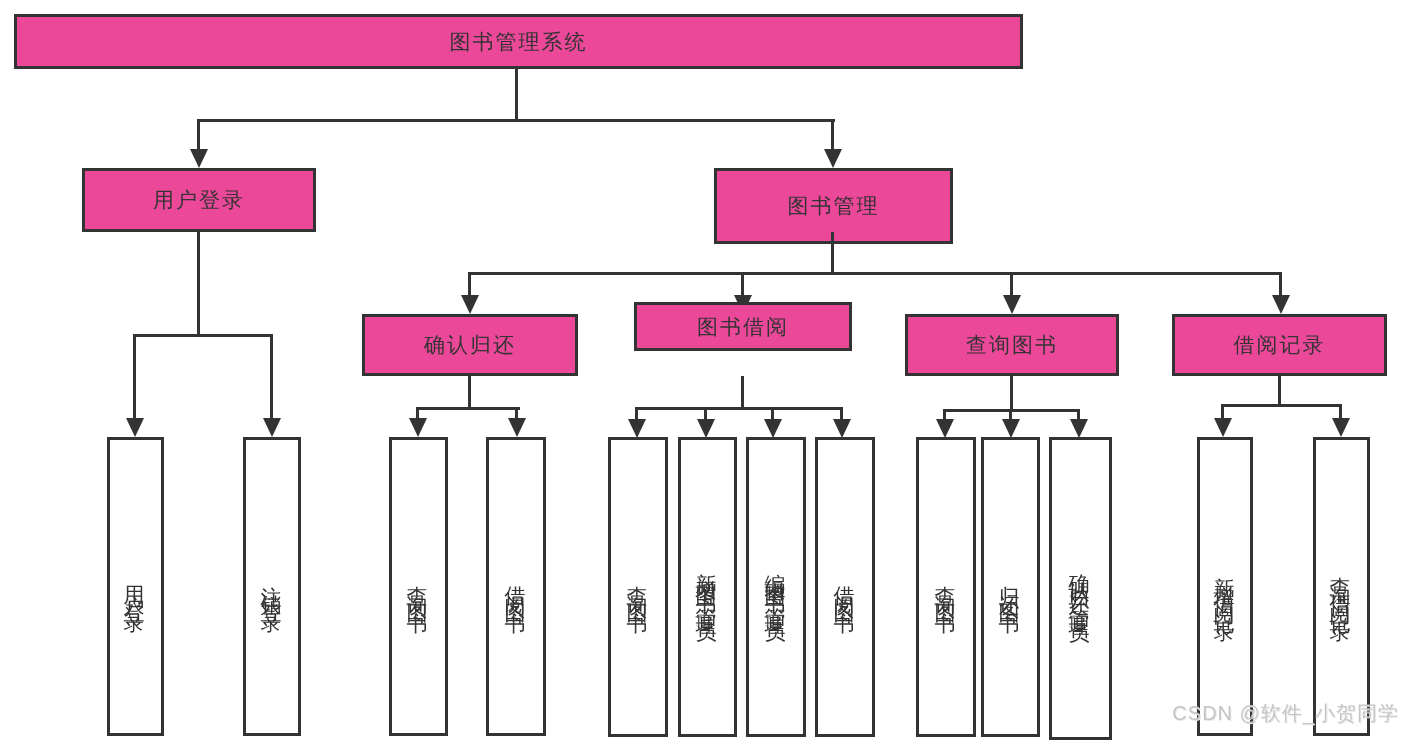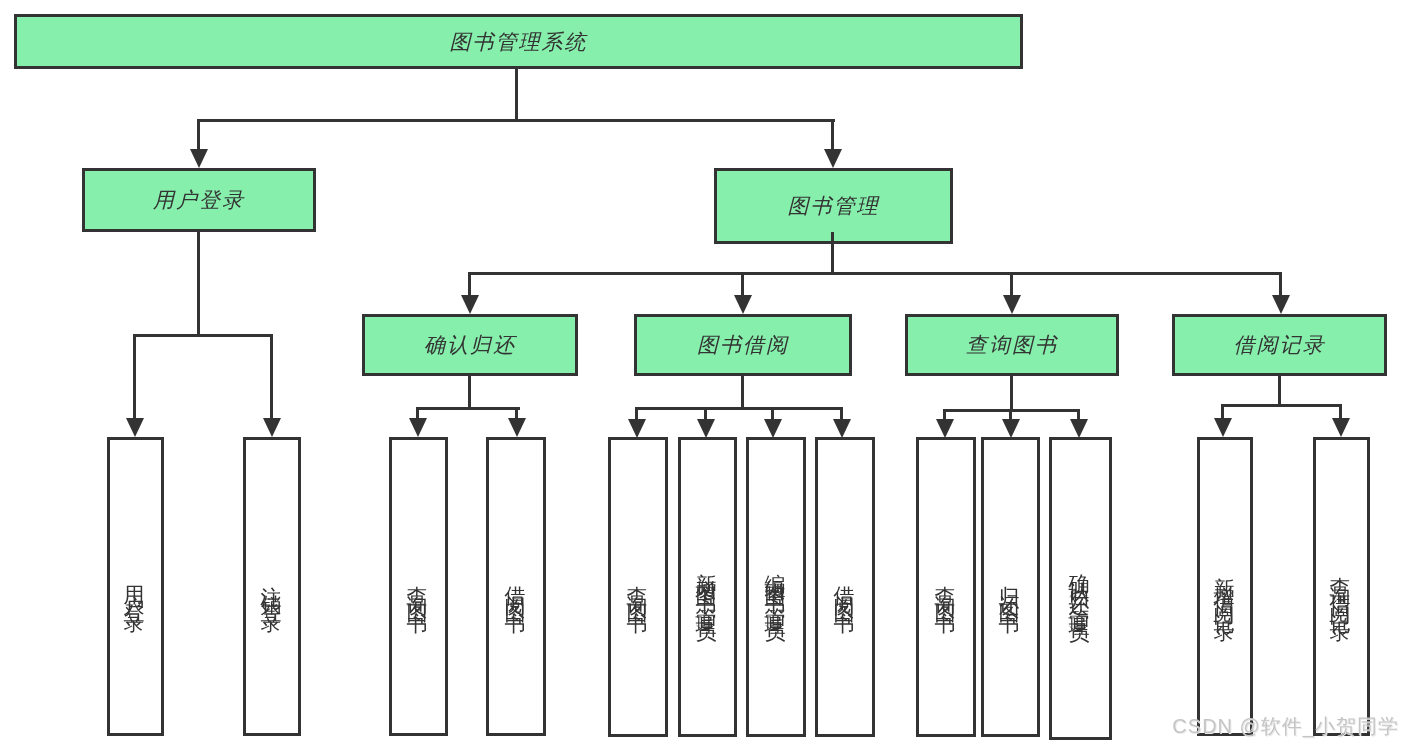--- a/index.html
+++ b/index.html
@@ -1,39 +1,39 @@
 <!DOCTYPE html>
 <html><head>
 <meta charset="utf-8">
 <style>
   html,body { margin:0; padding:0; background:#ffffff; }
   .stage {
     position:relative; width:1405px; height:747px; background:#ffffff;
     font-family:"Liberation Sans", sans-serif; color:#333333; overflow:hidden;
   }
   .node {
-    position:absolute; box-sizing:border-box; background:#86efac;
+    position:absolute; box-sizing:border-box; background:#ec4899;
     border:3px solid #333333; display:flex; align-items:center; justify-content:center;
-    font-size:21px; letter-spacing:2px; white-space:nowrap;font-style:italic;
+    font-size:21px; letter-spacing:2px; white-space:nowrap;
   }
   .leaf {
     position:absolute; box-sizing:border-box; background:#ffffff;
     border:3px solid #333333;
     writing-mode:vertical-lr; text-orientation:mixed;
     text-align:center; font-size:21px; letter-spacing:9px; overflow:hidden;
   }
   .hl { position:absolute; height:3px; background:#333333; }
   .vl { position:absolute; width:3px; background:#333333; }
   .arr {
     position:absolute; width:0; height:0;
     border-left:9px solid transparent; border-right:9px solid transparent;
     border-top:19px solid #333333;
   }
   .watermark {
-    position:absolute; right:6px; bottom:7px;
+    position:absolute; right:6px; bottom:20px;
     color:#c5c5c5; font-size:20px; letter-spacing:1px;
     text-shadow:1px 1px 0 #e9e9e9;
   }
 </style>
 </head>
 <body>
 
 <div class="stage">
 
   <div class="node" style="left:14px; top:14px; width:1009px; height:55px;">图书管理系统</div>
@@ -60,21 +60,21 @@
   <div class="vl" style="left:468px; top:272px; height:26px;"></div>
   <div class="arr" style="left:461px; top:295px;"></div>
   <div class="vl" style="left:741px; top:272px; height:26px;"></div>
   <div class="arr" style="left:734px; top:295px;"></div>
   <div class="vl" style="left:1010px; top:272px; height:26px;"></div>
   <div class="arr" style="left:1003px; top:295px;"></div>
   <div class="vl" style="left:1279px; top:272px; height:26px;"></div>
   <div class="arr" style="left:1272px; top:295px;"></div>
 
   <div class="node" style="left:362px; top:314px; width:216px; height:62px;">确认归还</div>
-  <div class="node" style="left:634px; top:314px; width:218px; height:62px;">图书借阅</div>
+  <div class="node" style="left:634px; top:302px; width:218px; height:49px;">图书借阅</div>
   <div class="node" style="left:905px; top:314px; width:214px; height:62px;">查询图书</div>
   <div class="node" style="left:1172px; top:314px; width:215px; height:62px;">借阅记录</div>
 
   <div class="vl" style="left:468px; top:376px; height:34px;"></div>
   <div class="hl" style="left:416px; top:407px; width:104px;"></div>
   <div class="vl" style="left:416px; top:407px; height:14px;"></div>
   <div class="arr" style="left:409px; top:418px;"></div>
   <div class="vl" style="left:515px; top:407px; height:14px;"></div>
   <div class="arr" style="left:508px; top:418px;"></div>
 

